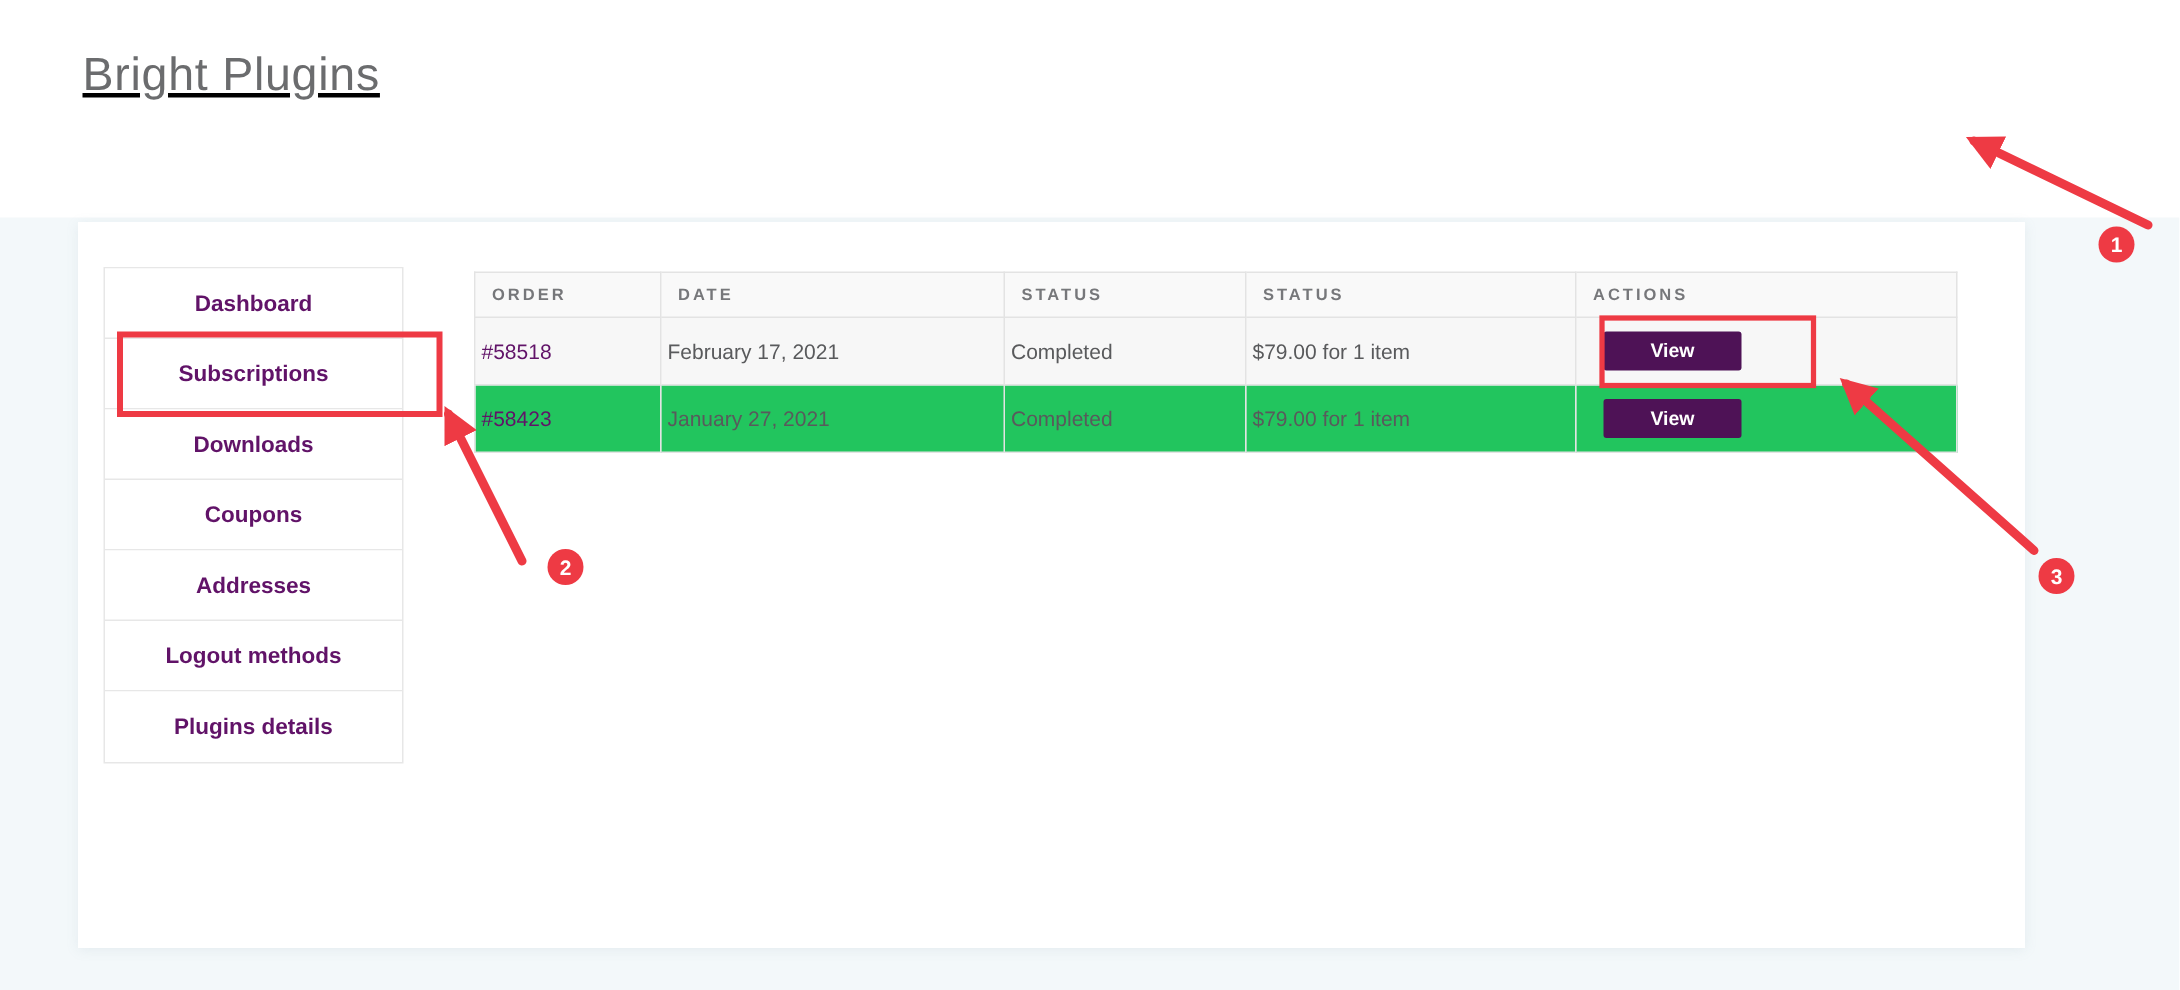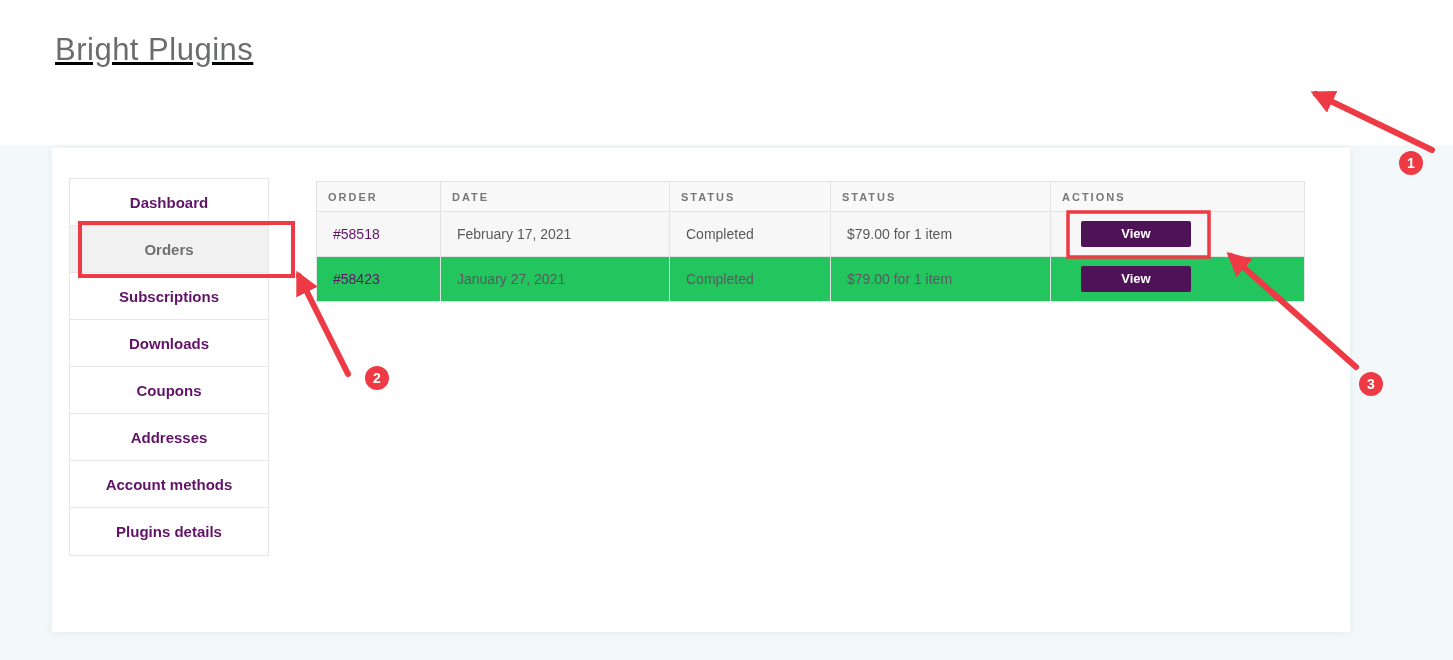--- a/index.html
+++ b/index.html
@@ -36,25 +36,25 @@
     cursor:pointer; background:#fff; }
   .side-item:last-child { border-bottom:none; }
   .side-item.active { background:#f1f1f1; color:#6f6f6f; }
 
   
   .orders-table { position:absolute; left:264px; top:33px; border-collapse:collapse;
     table-layout:fixed; width:988px; }
   .orders-table th, .orders-table td { border:1px solid #e3e3e3; text-align:left; }
   .orders-table th { height:30px; background:#f9f9f9; font-size:11px; font-weight:bold;
     color:#76777a; letter-spacing:2px; padding-left:11px; }
-  .orders-table td { height:45px; font-size:14px; color:#595a5c; padding-left:16px; }
+  .orders-table td { height:45px; font-size:14px; color:#595a5c; padding-left:4px; }
   .orders-table tr.row-odd td { background:#f7f7f7; }
   .orders-table tr.row-even td { background:#22c55e; }
   td.order-id { color:#611368; }
-  .view-btn { display:block; width:110px; height:26px; margin-left:14px;
+  .view-btn { display:block; width:92px; height:26px; margin-left:14px;
     background:#4e1256; color:#fff; font-size:13px; font-weight:bold;
     border:none; border-radius:2px; cursor:pointer; line-height:26px; text-align:center;
     font-family:"Liberation Sans","DejaVu Sans",sans-serif; }
 
   
   .annotations { position:absolute; left:0; top:0; width:1453px; height:660px;
     pointer-events:none; }
   .badge-num { font:bold 14px "Liberation Sans","DejaVu Sans",sans-serif; fill:#fff; }
 </style>
 </head>
@@ -92,26 +92,25 @@
       <polygon points="34,58 58,44 58,58 40,58" fill="url(#dotsPurple)"></polygon>
     </svg>
     <div class="logo-text">Bright Plugins</div>
   </div>
 
 
   <div class="card">
 
     <aside class="sidebar">
       <div class="side-item">Dashboard</div>
-      <div class="side-item active">Orders</div>
       <div class="side-item">Subscriptions</div>
       <div class="side-item">Downloads</div>
       <div class="side-item">Coupons</div>
       <div class="side-item">Addresses</div>
-      <div class="side-item">Account methods</div>
+      <div class="side-item">Logout methods</div>
       <div class="side-item">Plugins details</div>
     </aside>
 
     <table class="orders-table">
       <colgroup>
         <col style="width:124px">
           <col style="width:229px">
           <col style="width:161px">
         <col style="width:220px">
           <col style="width:254px">

